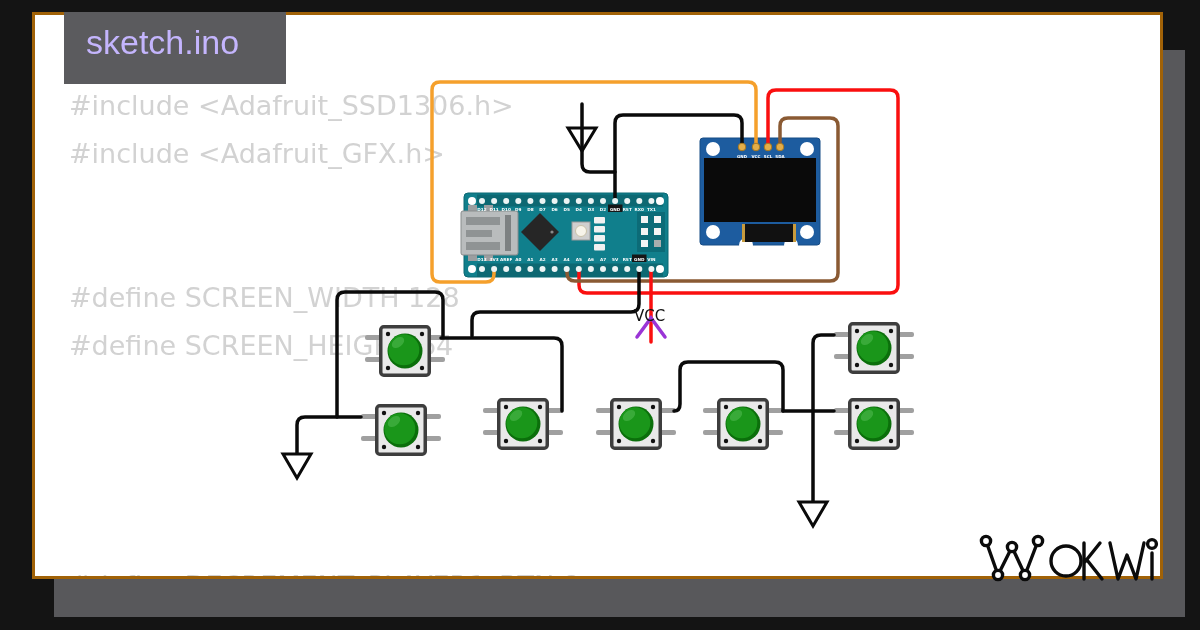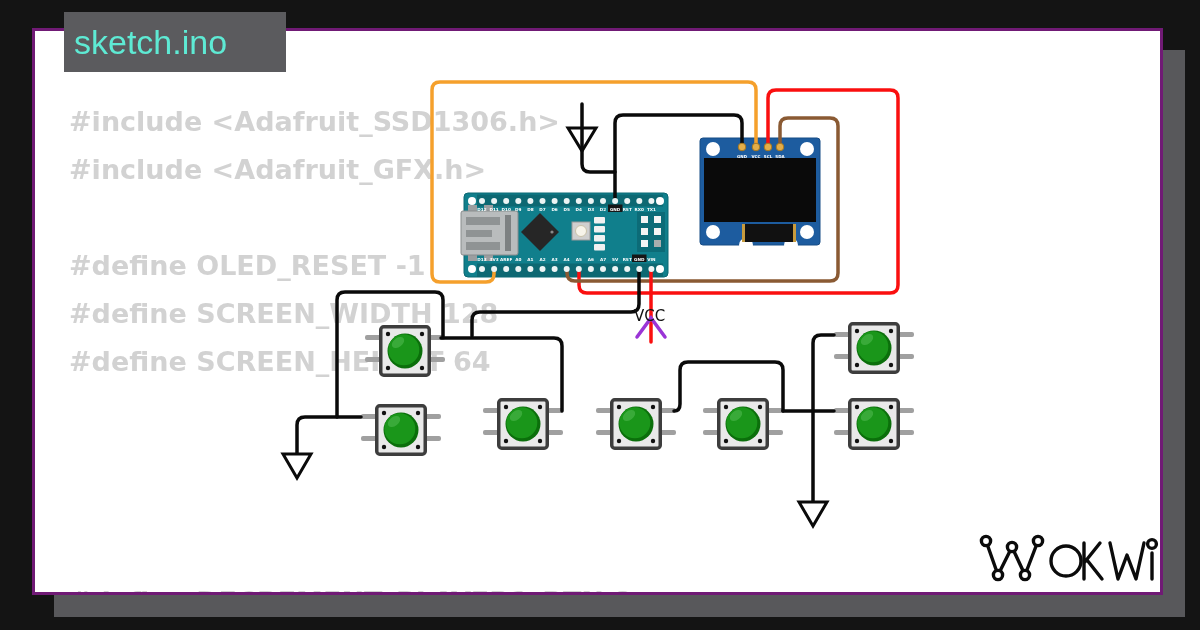--- a/index.html
+++ b/index.html
@@ -1,38 +1,37 @@
 <!DOCTYPE html>
 <html><head>
 <meta charset="utf-8">
 <style>
   html,body{margin:0;padding:0;}
   body{width:1200px;height:630px;position:relative;background:#141414;overflow:hidden;
        font-family:"DejaVu Sans",sans-serif;}
   .card-shadow{position:absolute;left:54px;top:50px;width:1131px;height:567px;background:#58585b;}
-  .card{position:absolute;left:32px;top:28px;width:1131px;height:567px;background:#ffffff;
-        border:3px solid #701a75;box-sizing:border-box;overflow:hidden;font-weight:bold;}
-  .tab{position:absolute;left:64px;top:12px;width:222px;height:60px;background:#5b5b5e;
-       color:#5eead4;font-family:"Liberation Sans","DejaVu Sans",sans-serif;font-size:34px;
-       line-height:60px;padding-left:10px;box-sizing:border-box;z-index:8;}
+  .card{position:absolute;left:32px;top:12px;width:1131px;height:567px;background:#ffffff;
+        border:3px solid #a16207;box-sizing:border-box;overflow:hidden;}
+  .tab{position:absolute;left:64px;top:12px;width:222px;height:72px;background:#5b5b5e;
+       color:#c4b5fd;font-family:"Liberation Sans","DejaVu Sans",sans-serif;font-size:34px;
+       line-height:60px;padding-left:22px;box-sizing:border-box;z-index:8;}
   .codewrap{position:absolute;left:0;top:0;width:100%;height:100%;}
   .codeline{position:absolute;left:34px;color:#d2d2d2;font-size:27px;white-space:pre;
             font-family:"DejaVu Sans",sans-serif;line-height:1.2;}
   svg.circuit{position:absolute;left:0;top:0;z-index:5;}
 </style>
 </head>
 <body>
 
 <div class="card-shadow"></div>
 
 <div class="card">
   <div class="codewrap">
     <div class="codeline" style="top:75px">#include &lt;Adafruit_SSD1306.h&gt;</div>
     <div class="codeline" style="top:123px">#include &lt;Adafruit_GFX.h&gt;</div>
-    <div class="codeline" style="top:219px">#define OLED_RESET -1</div>
     <div class="codeline" style="top:267px">#define SCREEN_WIDTH 128</div>
     <div class="codeline" style="top:315px">#define SCREEN_HEIGHT 64</div>
     <div class="codeline" style="top:555px">#define DECREMENT_PLAYER1_BTN 8</div>
   </div>
 </div>
 
 <div class="tab">sketch.ino</div>
 
 <svg class="circuit" width="1200" height="630" viewBox="0 0 1200 630">
   <defs>

